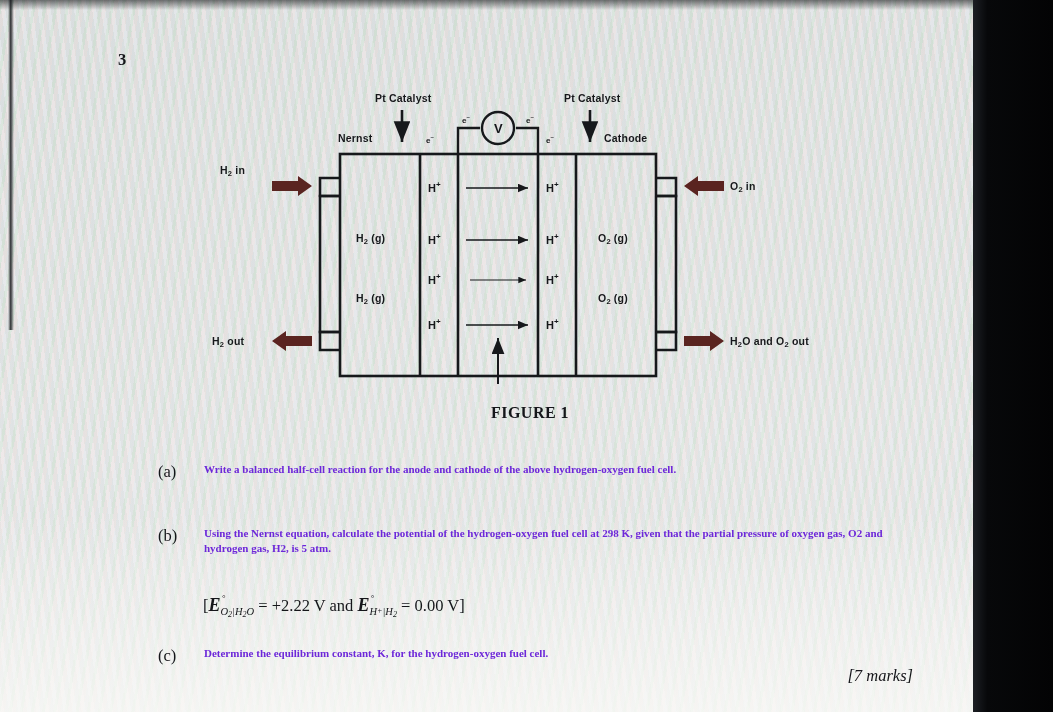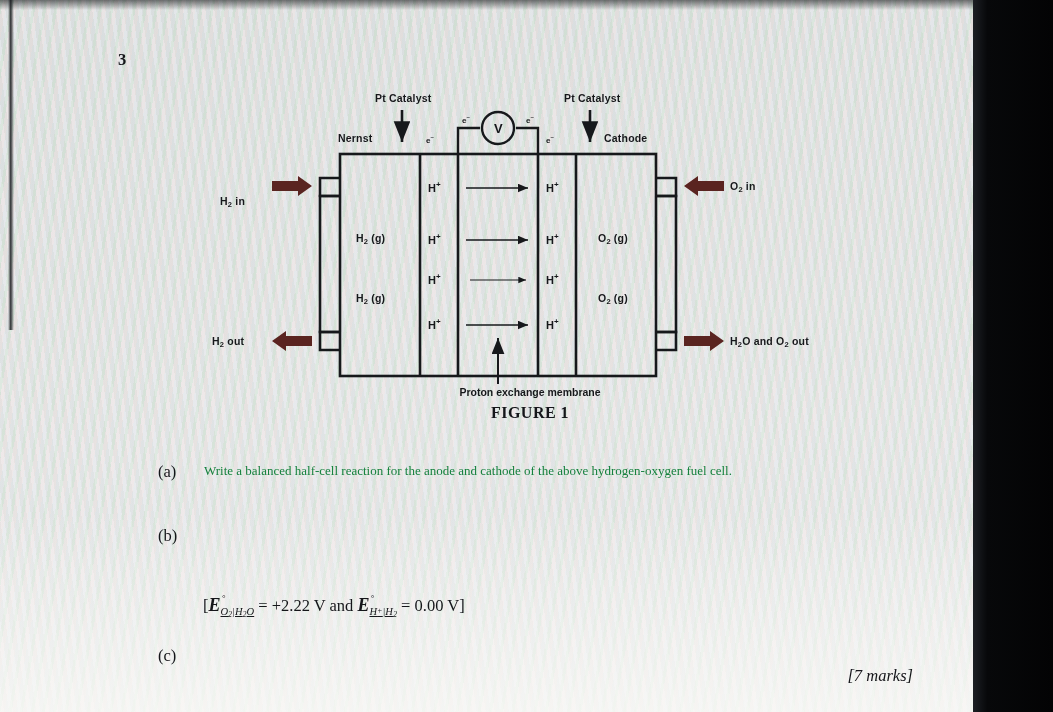--- a/index.html
+++ b/index.html
@@ -121,35 +121,35 @@
     position: absolute;
     left: 0; top: 294px;
     width: 700px;
     text-align: center;
     font-family: "Liberation Sans", sans-serif;
     font-size: 10.5px;
     font-weight: bold;
     color: #16181b;
   }
   .part-tag { position: absolute; font-size: 16.5px; color: #15161a; }
-  .part-body { position: absolute; width: 740px; font-size: 13px; line-height: 1.32; color: #15803d; }
+  .part-body { position: absolute; width: 740px; font-size: 11px; line-height: 1.32; color: #6d28d9; font-weight: bold; }
 
   .formula {
     position: absolute;
     font-family: "Liberation Serif", serif;
     font-size: 16.5px;
     color: #15161a;
     white-space: nowrap;
   }
   .fvar { position: relative; font-style: italic; font-weight: bold; font-size: 18px; }
   .fvar .deg {
     position: absolute; top: -2px; right: -5px;
     font-size: 9px; font-style: normal; font-weight: normal;
   }
-  .fsub { font-size: 10.5px; font-style: italic; vertical-align: -4px; letter-spacing: 0; text-decoration: underline; }
+  .fsub { font-size: 10.5px; font-style: italic; vertical-align: -4px; letter-spacing: 0; }
   .fsub .ss { font-size: 8px; vertical-align: -2px; }
   .marks {
     position: absolute;
     right: 60px; top: 666px;
     font-size: 16.5px;
     color: #15161a;
   }
   .marks i { font-style: italic; }
 </style>
 </head>
@@ -237,21 +237,21 @@
       <div class="lbl" style="left:384px; top:0px;">Pt Catalyst</div>
 
       <div class="lbl" style="left:158px; top:40px;">Nernst</div>
       <div class="lbl" style="left:412px; top:40px;margin-left:12px;">Cathode</div>
 
       <div class="elec" style="left:246px; top:42px;">e<sup style="font-size:6px;">–</sup></div>
       <div class="elec" style="left:282px; top:22px;">e<sup style="font-size:6px;">–</sup></div>
       <div class="elec" style="left:346px; top:22px;">e<sup style="font-size:6px;">–</sup></div>
       <div class="elec" style="left:366px; top:42px;">e<sup style="font-size:6px;">–</sup></div>
 
-      <div class="lbl" style="left:40px; top:103px;">
+      <div class="lbl" style="left:40px; top:72px;">
         H<sub>2</sub> in
       </div>
       <div class="lbl" style="left:32px; top:243px;">
         H<sub>2</sub> out
       </div>
       <div class="lbl" style="left:550px; top:88px;">
         O<sub>2</sub> in
       </div>
       <div class="lbl" style="left:550px; top:243px;">
         H<sub>2</sub>O and O<sub>2</sub> out
@@ -273,33 +273,34 @@
       <div class="hplus" style="left:248px; top:88px;">H<sup style="font-size:8px;">+</sup></div>
       <div class="hplus" style="left:248px; top:140px;">H<sup style="font-size:8px;">+</sup></div>
       <div class="hplus" style="left:248px; top:180px;">H<sup style="font-size:8px;">+</sup></div>
       <div class="hplus" style="left:248px; top:225px;">H<sup style="font-size:8px;">+</sup></div>
 
       <div class="hplus" style="left:366px; top:88px;">H<sup style="font-size:8px;">+</sup></div>
       <div class="hplus" style="left:366px; top:140px;">H<sup style="font-size:8px;">+</sup></div>
       <div class="hplus" style="left:366px; top:180px;">H<sup style="font-size:8px;">+</sup></div>
       <div class="hplus" style="left:366px; top:225px;">H<sup style="font-size:8px;">+</sup></div>
 
-      <div class="memlabel">Proton exchange membrane</div>
       <div class="figcap">FIGURE 1</div>
     </div>
 
     <div class="part-tag" style="left:158px; top:462px;">(a)</div>
     <div class="part-body" style="left:204px; top:462px; width:712px;">Write a balanced half-cell reaction for the anode and cathode of the above hydrogen-oxygen fuel cell.</div>
 
     <div class="part-tag" style="left:158px; top:526px;">(b)</div>
+    <div class="part-body" style="left:204px; top:526px; width:712px;">Using the Nernst equation, calculate the potential of the hydrogen-oxygen fuel cell at 298 K, given that the partial pressure of oxygen gas, O2 and hydrogen gas, H2, is 5 atm.</div>
 
     <div class="formula" style="left:203px; top:595px;">
       <span>[</span><span class="fvar">E<span class="deg">°</span></span><span class="fsub">O<span class="ss">2</span>|H<span class="ss">2</span>O</span><span> = +2.22 V</span><span> and </span><span class="fvar">E<span class="deg">°</span></span><span class="fsub">H<span class="ss" style="vertical-align:2px;">+</span>|H<span class="ss">2</span></span><span> = 0.00 V</span><span>]</span>
     </div>
 
     <div class="part-tag" style="left:158px; top:646px;">(c)</div>
+    <div class="part-body" style="left:204px; top:646px; width:712px;">Determine the equilibrium constant, K, for the hydrogen-oxygen fuel cell.</div>
 
     <div class="marks">
       <i>[7 marks]</i>
     </div>
 
   </div>
 </div>
 
 </body></html>

